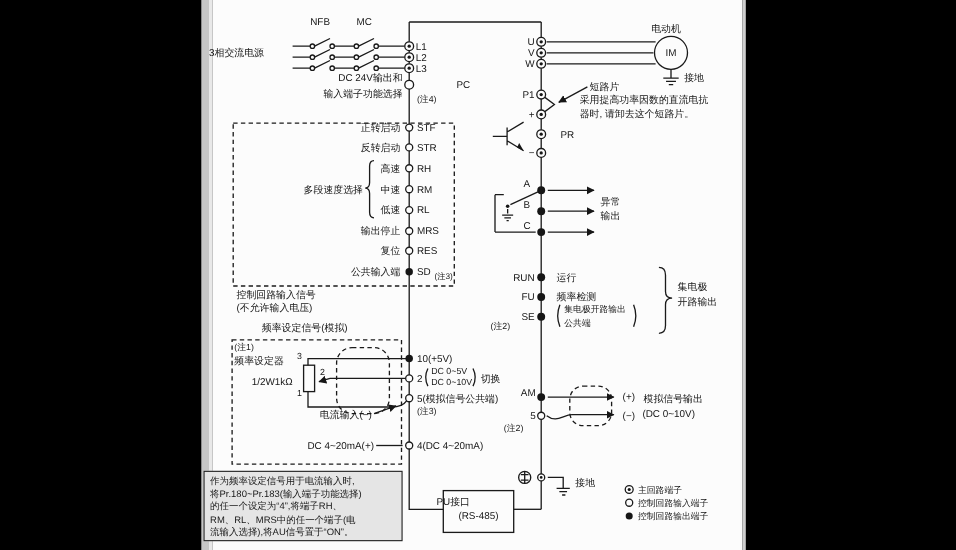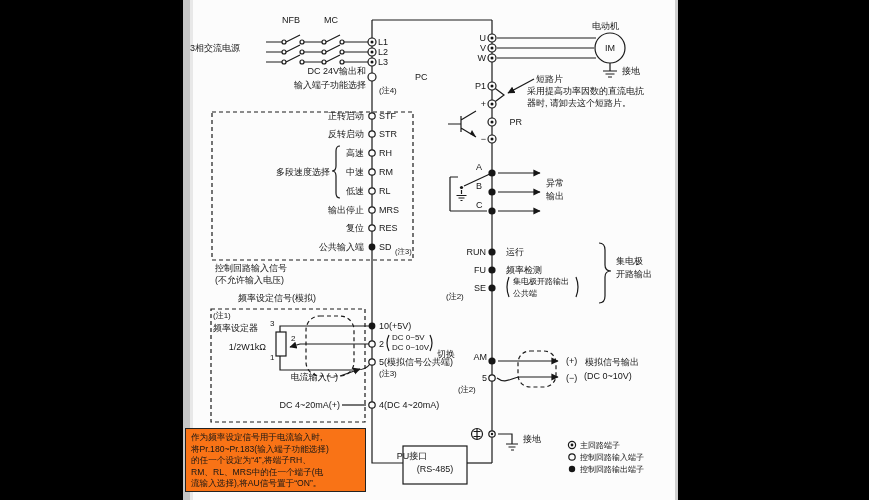--- a/index.html
+++ b/index.html
@@ -9,21 +9,21 @@
   #strip2{position:absolute;left:190px;top:0;width:3px;height:500px;background:#e8e8e8;}
   #panel{position:absolute;left:193px;top:0;width:482px;height:500px;background:#fcfcfc;}
   #edge-r{position:absolute;left:675px;top:0;width:3px;height:500px;background:#cfcfcf;}
   svg{position:absolute;left:0;top:0;}
   .lbl{position:absolute;font-size:9px;line-height:10px;color:#161616;white-space:nowrap;}
   .r{transform:translateX(-100%);}
   .c{transform:translateX(-50%);}
   .s8{font-size:8px;line-height:9px;}
   .s7{font-size:7.5px;line-height:8.5px;}
   #notebox{position:absolute;left:185px;top:428px;width:181px;height:64px;border:1.5px solid #222;
-           background:#f97316;box-sizing:border-box;padding:3px 0 0 5px;}
+           background:#e5e5e5;box-sizing:border-box;padding:3px 0 0 5px;}
   #notebox div{font-size:8.6px;line-height:11.6px;color:#161616;white-space:nowrap;}
 </style>
 </head>
 <body>
 
 <div id="screen">
   <div id="strip"></div>
   <div id="strip2"></div>
   <div id="panel"></div>
   <div id="edge-r"></div>
@@ -239,21 +239,21 @@
   <div class="lbl s8" style="left:213px;top:311px;">(注1)</div>
   <div class="lbl" style="left:213px;top:323px;">频率设定器</div>
   <div class="lbl r" style="left:266px;top:342px;">1/2W1kΩ</div>
   <div class="lbl s8" style="left:270px;top:319px;">3</div>
   <div class="lbl s8" style="left:291px;top:334px;">2</div>
   <div class="lbl s8" style="left:270px;top:353px;">1</div>
   <div class="lbl" style="left:379px;top:321px;">10(+5V)</div>
   <div class="lbl" style="left:379px;top:339px;">2</div>
   <div class="lbl s8" style="left:392px;top:333px;">DC 0~5V</div>
   <div class="lbl s8" style="left:392px;top:343px;">DC 0~10V</div>
-  <div class="lbl" style="left:437px;top:349px;">切换</div>
+  <div class="lbl" style="left:437px;top:339px;">切换</div>
   <div class="lbl" style="left:379px;top:357px;">5(模拟信号公共端)</div>
   <div class="lbl s8" style="left:379px;top:369px;">(注3)</div>
   <div class="lbl r" style="left:338px;top:372px;">电流输入(−)</div>
   <div class="lbl r" style="left:340px;top:400px;">DC 4~20mA(+)</div>
   <div class="lbl" style="left:379px;top:400px;">4(DC 4~20mA)</div>
 
   <div class="lbl r" style="left:486px;top:33px;">U</div>
   <div class="lbl r" style="left:486px;top:43px;">V</div>
   <div class="lbl r" style="left:486px;top:53px;">W</div>
   <div class="lbl" style="left:592px;top:21px;">电动机</div>

